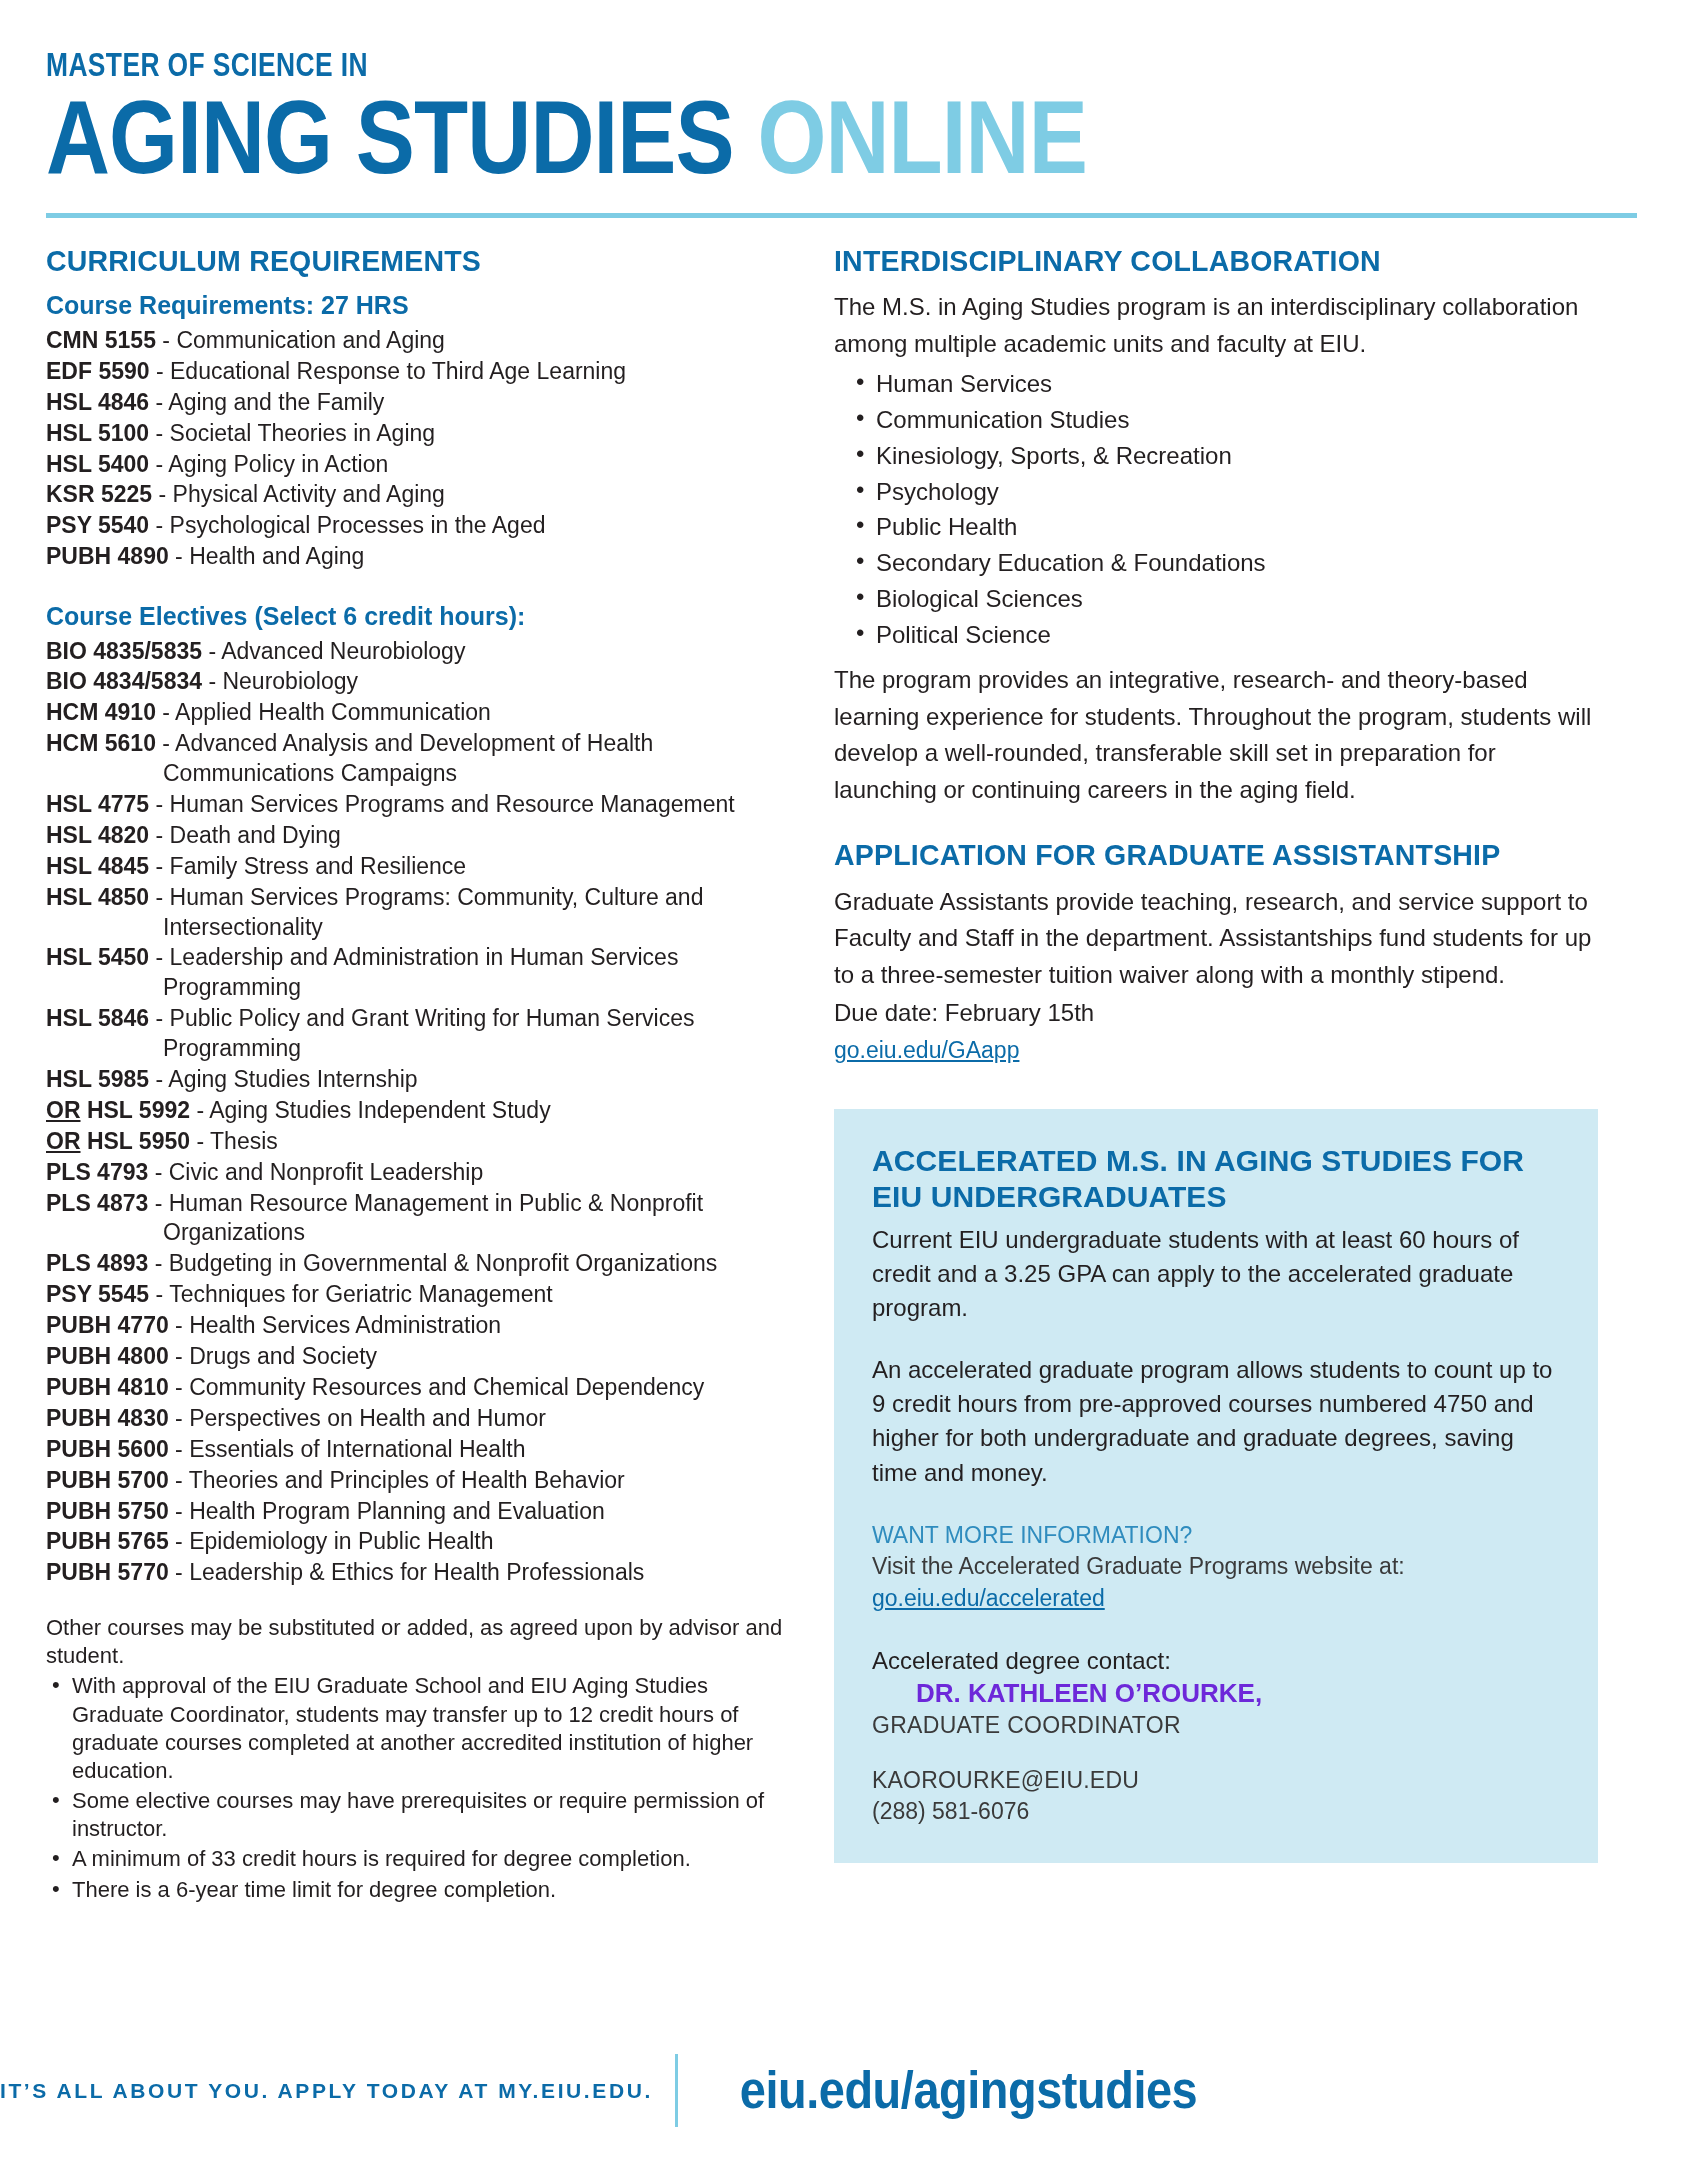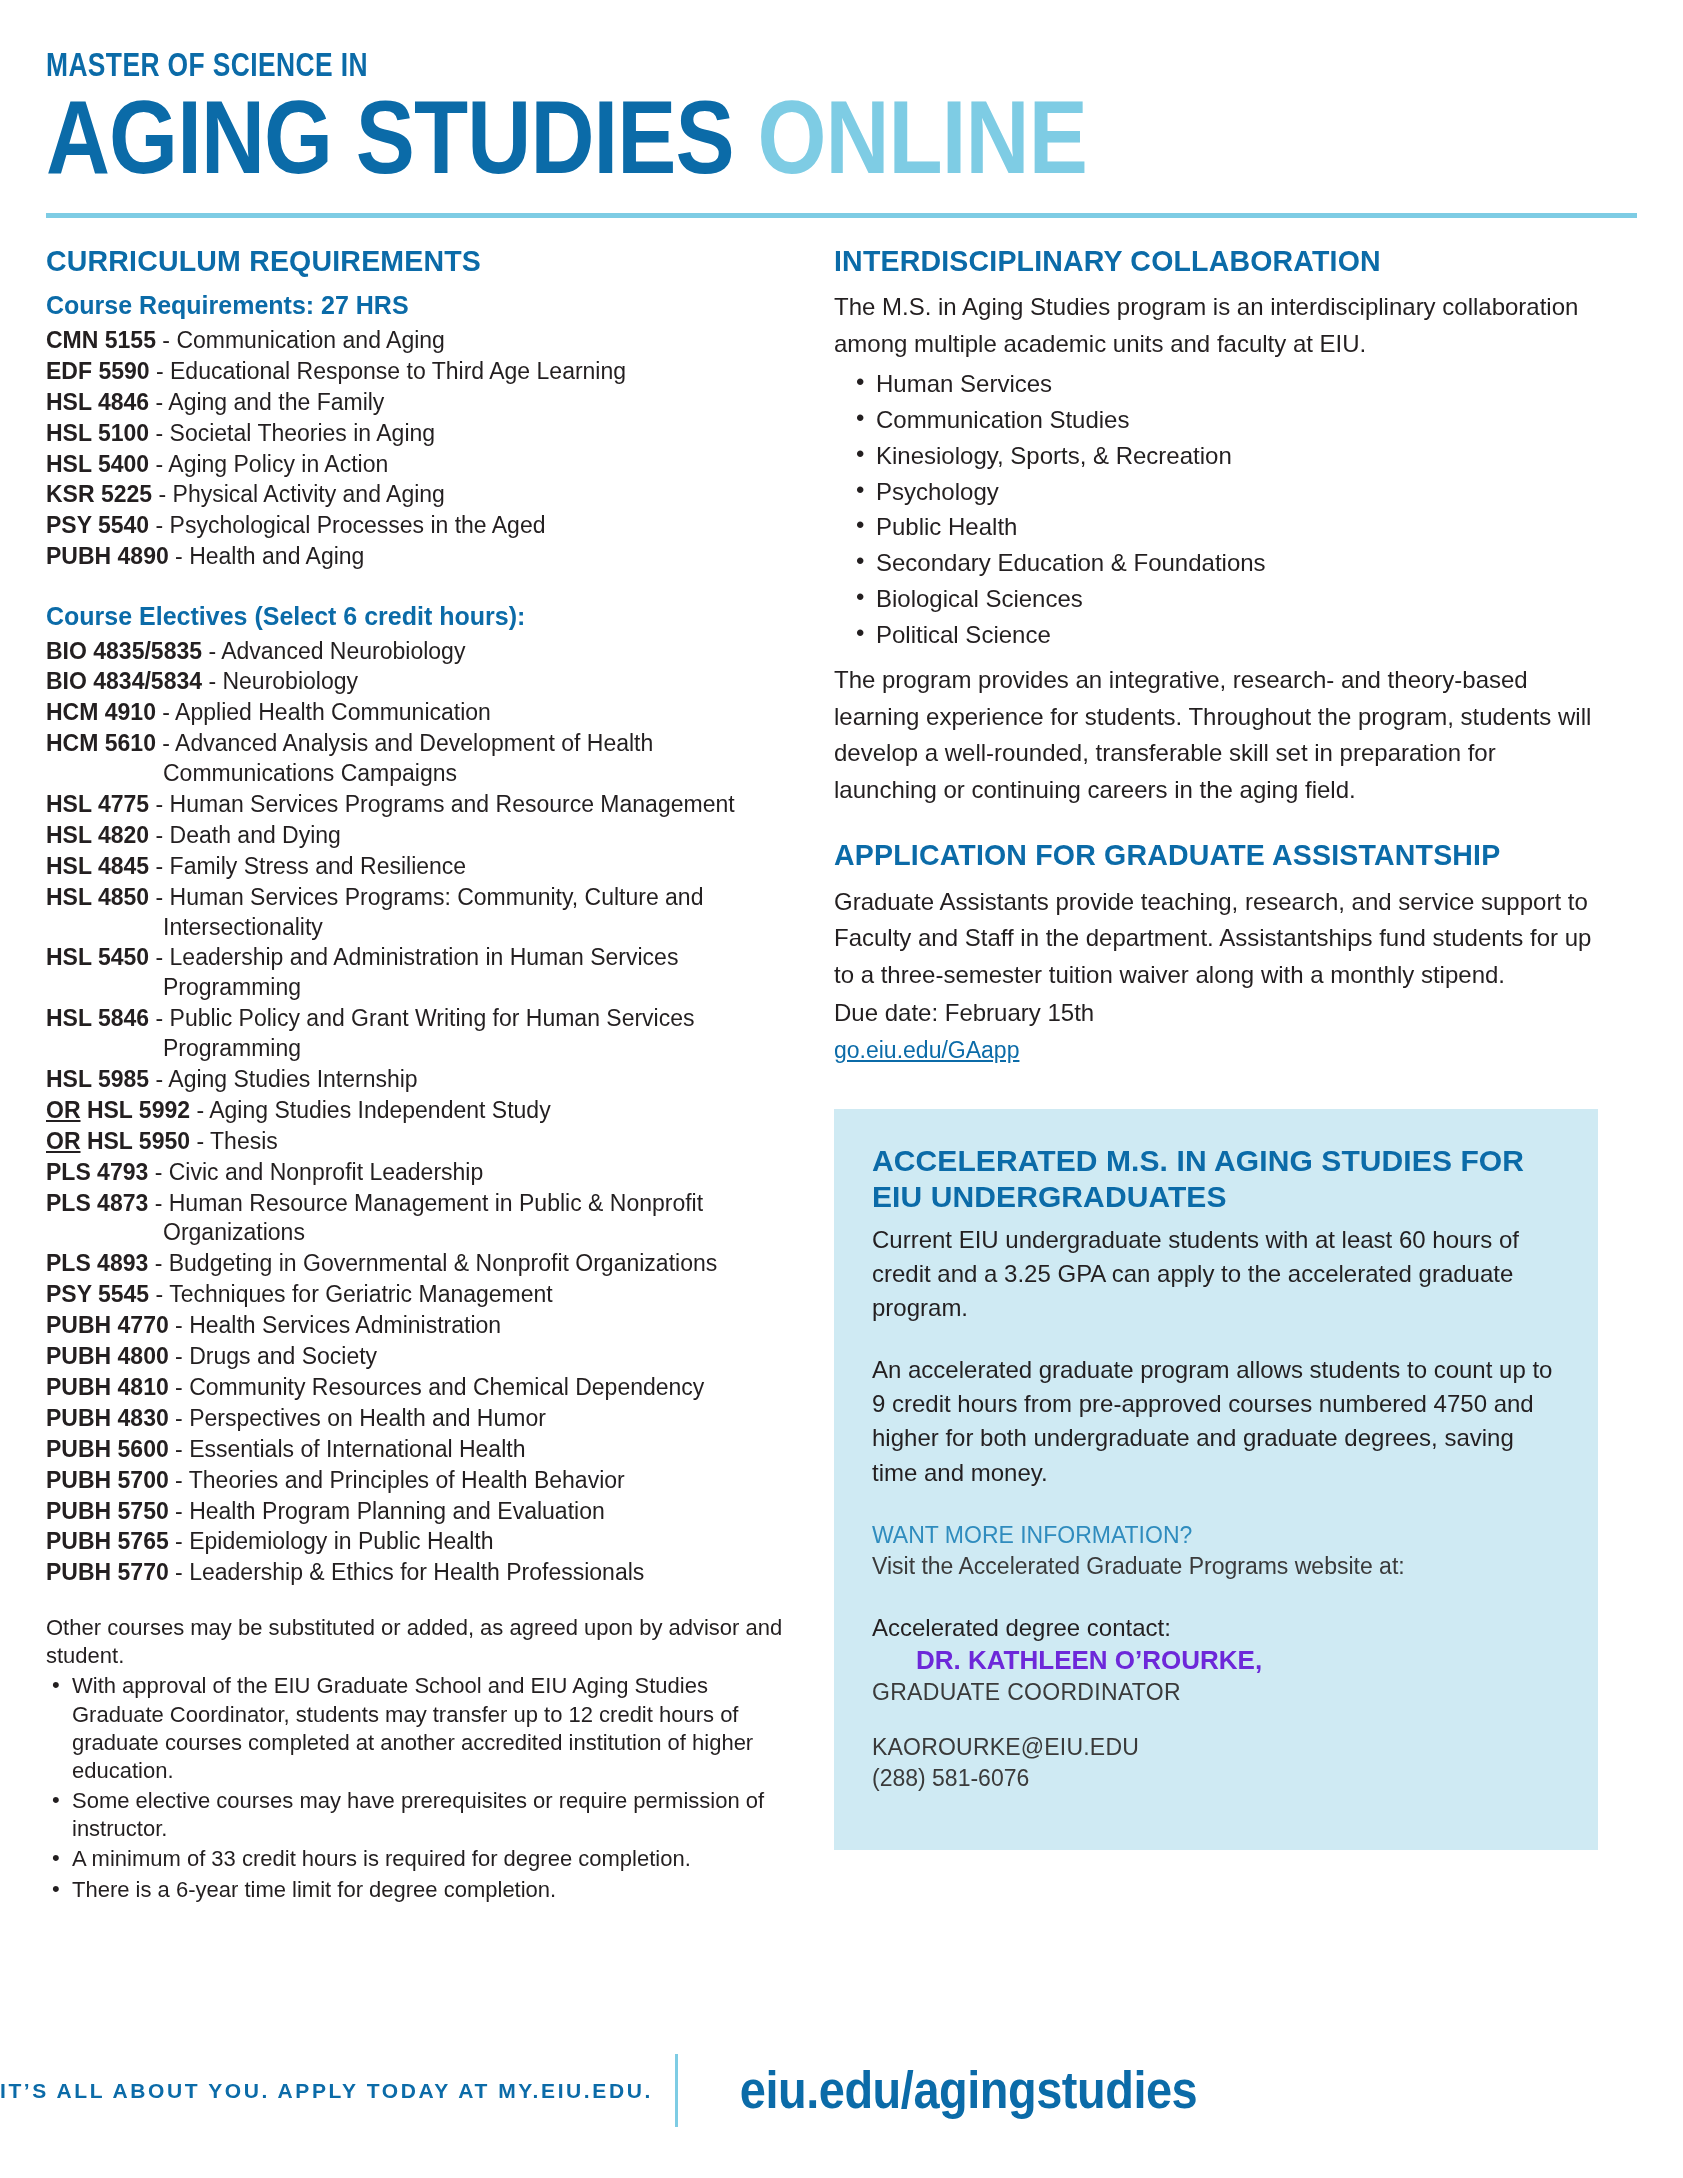--- a/index.html
+++ b/index.html
@@ -153,21 +153,21 @@
     color: #0b6ba8;
     font-size: 23px;
     line-height: 1.45;
     display: block;
   }
 
   
   .bluebox {
     background: #cfeaf3;
     margin-top: 42px;
-    padding: 34px 38px 56px 38px;
+    padding: 34px 38px 36px 38px;
   }
   .bluebox h2 {
     font-family: "Liberation Sans", sans-serif;
     font-weight: bold;
     color: #0b6ba8;
     font-size: 30px;
     line-height: 1.2;
     margin: 0 0 8px 0;
     letter-spacing: 0.1px;
   }
@@ -343,20 +343,21 @@
     <p class="body-p">Graduate Assistants provide teaching, research, and service support to Faculty and Staff in the department. Assistantships fund students for up to a three-semester tuition waiver along with a monthly stipend.</p>
     <p class="body-p">Due date: February 15th</p>
     <a class="link-ital" href="#">go.eiu.edu/GAapp</a>
 
     <div class="bluebox">
       <h2>ACCELERATED M.S. IN AGING STUDIES FOR EIU UNDERGRADUATES</h2>
       <p>Current EIU undergraduate students with at least 60 hours of credit and a 3.25 GPA can apply to the accelerated graduate program.</p>
       <p class="gap">An accelerated graduate program allows students to count up to 9 credit hours from pre-approved courses numbered 4750 and higher for both undergraduate and graduate degrees, saving time and money.</p>
       <div class="wantmore">WANT MORE INFORMATION?</div>
       <div class="visit">Visit the Accelerated Graduate Programs website at:</div>
+      <a class="link-ital" href="#">go.eiu.edu/accelerated</a>
       <div class="contact-lead">Accelerated degree contact:</div>
       <div class="contact-name">DR. KATHLEEN O’ROURKE,</div>
       <div class="contact-role">GRADUATE COORDINATOR</div>
       <div class="contact-email">KAOROURKE@EIU.EDU</div>
       <div class="contact-phone">(288) 581-6076</div>
     </div>
   </div>
 </div>
 
 <div class="footer">

